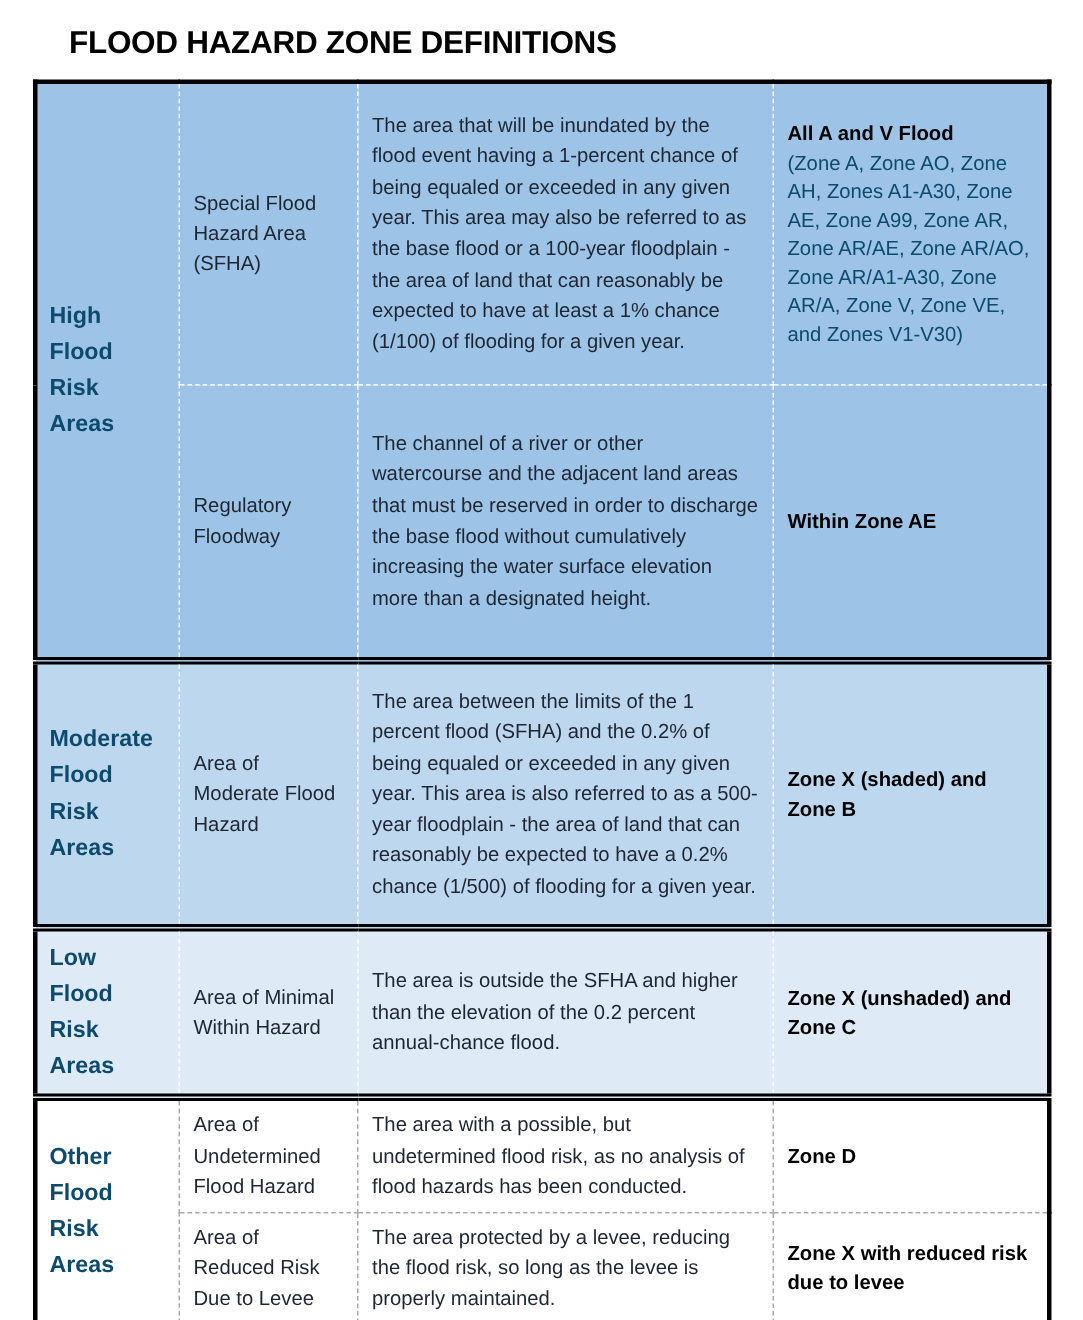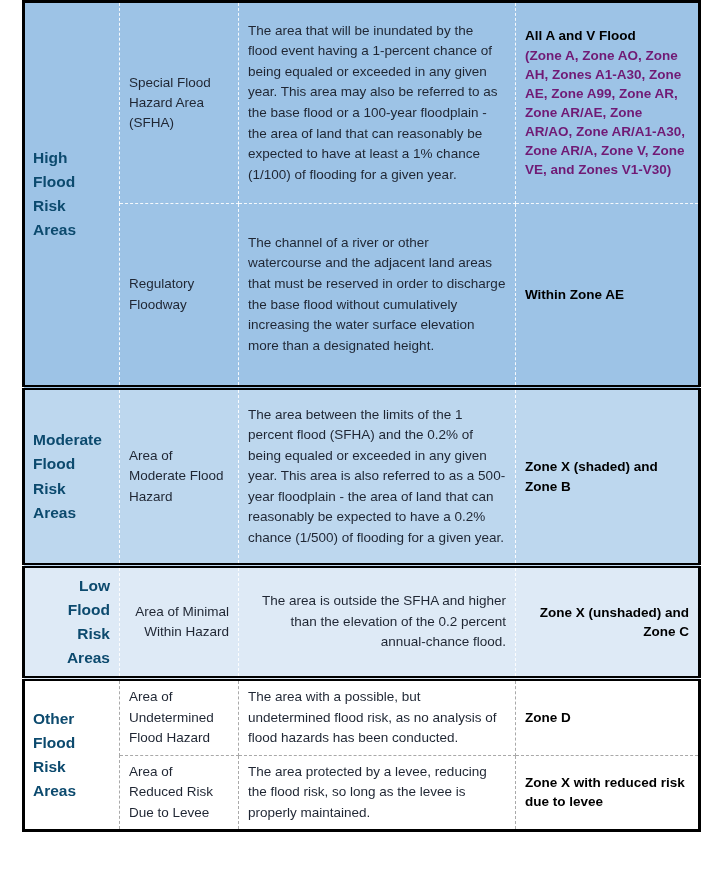--- a/index.html
+++ b/index.html
@@ -29,49 +29,50 @@
     word-wrap:break-word;
   }
   
   .g1 td,.g2 td,.g3 td{border:1px dashed rgba(255,255,255,0.9);}
   .g4 td{border:1px dashed #a9a9a9;}
   
   tr.gsep td{border-top:5px double #000;}
   
   .g1 td{background:var(--high_bg);}
   .g2 td{background:var(--moderate_bg);}
-  .g3 td{background:var(--low_bg);text-align:right;}
+  .g3 td{background:var(--low_bg);}
   .g4 td{background:var(--other_bg);}
   
   tr.r1 td{height:202px;}
   tr.r2 td{height:184px;}
   tr.r3 td{height:178px;}
   tr.r4 td{height:110px;}
   tr.r5 td{height:72px;}
   tr.r6 td{height:74px;}
   .glabel{
     font-weight:bold;
     font-size:15.5px;
     line-height:1.55;
     color:#0c4a6e;
     padding-left:8px;
   }
   .desc{line-height:1.52;}
   .zones{
     font-weight:bold;color:#000;line-height:1.42;
   }
   .zones .zdetail{
-    font-weight:bold;color:#701a75;
+    font-weight:normal;color:#0c4a6e;
   }
 </style>
 </head>
 <body>
 
 <div class="page">
 
+  <div class="page-title">FLOOD HAZARD ZONE DEFINITIONS</div>
 
   <table class="flood">
     <colgroup>
       <col style="width:96px">
         <col style="width:119px">
         <col style="width:277px">
         <col style="width:184px">
     </colgroup>
     <tbody>
 

